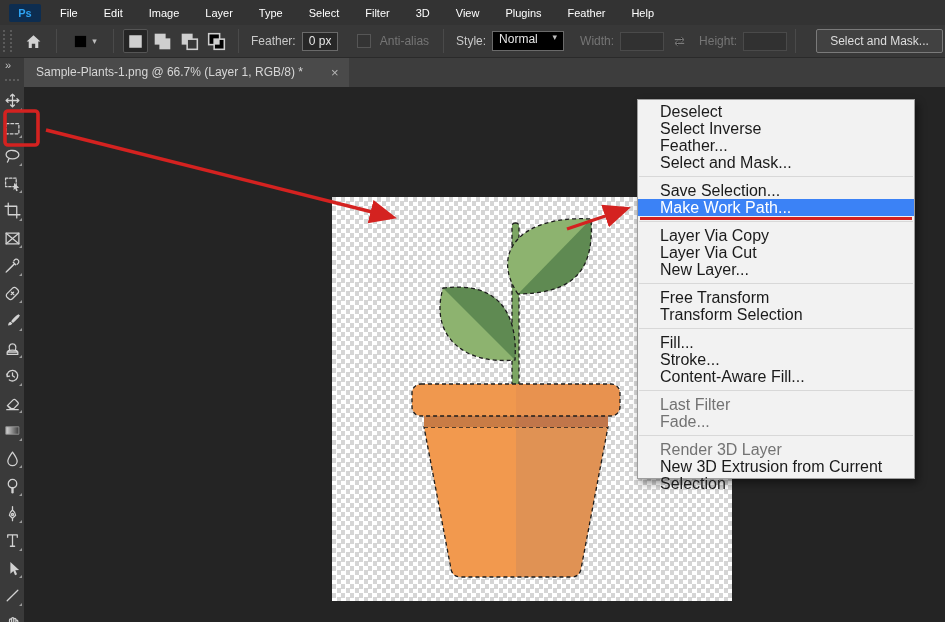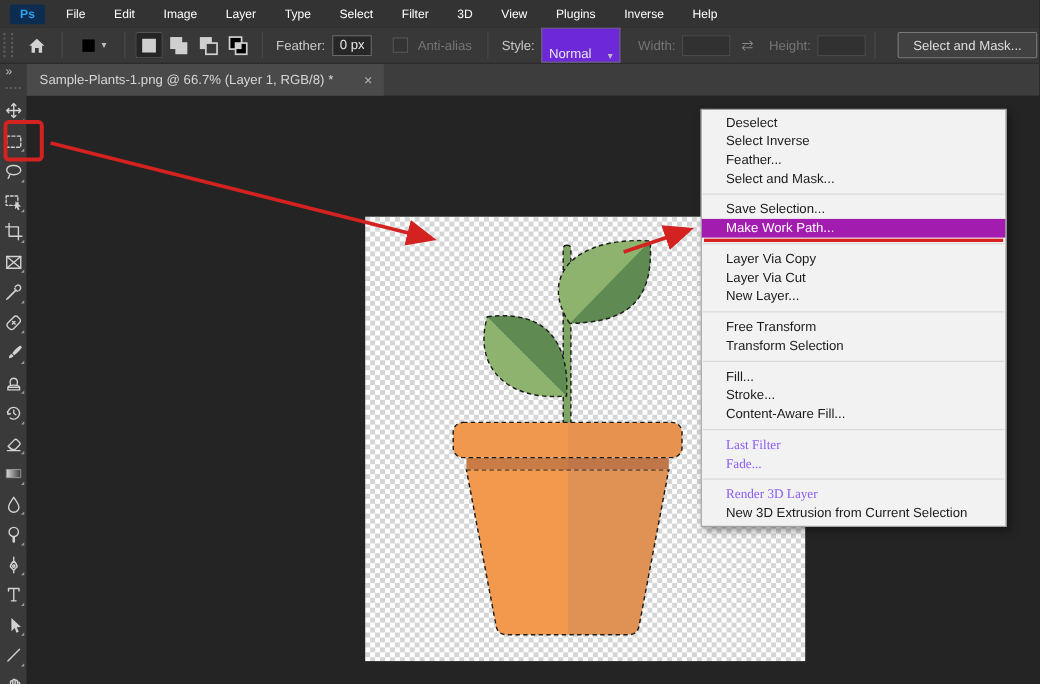--- a/index.html
+++ b/index.html
@@ -21,22 +21,22 @@
   .preset{width:40px;height:26px;gap:4px;}
   .chev{color:#bdbdbd;font-size:9px;}
   .mode{width:25px;height:24px;border-radius:2px;margin:0 1px;}
   .mode.pressed{background:#252525;box-shadow:0 0 0 1px #555 inset;}
   .olabel{margin:0 6px 0 4px;}
   .olabel.dis, .dis{color:#757575;}
   .oinput{background:#272727;border:1px solid #6a6a6a;color:#e6e6e6;height:19px;width:36px;
           font-size:12px;font-family:"Liberation Sans",sans-serif;padding:0 6px;box-sizing:border-box;}
   .oinput.dis{border-color:#4a4a4a;background:#313131;width:44px;}
   .ocheck{width:12px;height:12px;border:1px solid #565656;background:#343434;margin:0 5px 0 2px;}
-  .oselect{background:#6d28d9;border:1px solid #6a6a6a;height:32px;min-width:72px;display:flex;
-           align-items:flex-end;justify-content:space-between;color:#e6e6e6;padding:0 6px;box-sizing:border-box;}
+  .oselect{background:#000000;border:1px solid #6a6a6a;height:20px;min-width:72px;display:flex;
+           align-items:flex-start;justify-content:space-between;color:#e6e6e6;padding:0 6px;box-sizing:border-box;}
   .sam-btn{margin-left:12px;padding:4px 13px;border:1px solid #7a7a7a;border-radius:2px;background:#414141;
            color:#dedede;font-size:12px;}
   
   .tabstrip{position:absolute;left:24px;top:57px;width:921px;height:30px;background:#3d3d3d;z-index:30;display:flex;}
   .doctab{height:30px;background:#4a4a4a;display:flex;align-items:center;padding:0 10px 0 12px;
           color:#d6d6d6;font-size:12px;gap:18px;}
   .doctab .close{margin-left:10px;color:#b5b5b5;font-size:13px;}
   
   .rail{position:absolute;left:0;top:57px;width:24px;height:565px;background:#3a3a3a;z-index:31;overflow:hidden;}
   .rail .expand{color:#c2c2c2;font-size:11px;padding:2px 0 0 5px;letter-spacing:-1px;}
@@ -46,44 +46,44 @@
   .tool::after{content:"";position:absolute;right:2px;bottom:4px;border-left:3px solid transparent;
                border-bottom:3px solid #9a9a9a;width:0;height:0;}
   .tool svg{width:17px;height:17px;stroke:#d2d2d2;fill:none;stroke-width:1.2;stroke-linecap:round;stroke-linejoin:round;}
   
   .doc{position:absolute;left:332px;top:197px;width:400px;height:404px;z-index:10;
        background:repeating-conic-gradient(#ffffff 0% 25%, #d5d5d5 0% 50%);background-size:9px 9px;}
   .doc svg{position:absolute;left:0;top:0;}
   
   .ctxmenu{position:absolute;left:637px;top:99px;width:278px;background:#f2f2f2;border:1px solid #9e9e9e;
            box-shadow:3px 4px 8px rgba(0,0,0,.45);z-index:60;padding:3px 0;box-sizing:border-box;}
-  .ci{height:17px;line-height:17px;font-size:12px;color:#1a1a1a;padding-left:22px;cursor:default;}
-  .ci.disabled{color:#8b5cf6;font-family:Liberation Serif, serif;}
-  .ci.highlight{background:#a21caf;color:#ffffff;}
+  .ci{height:17px;line-height:17px;font-size:16px;color:#1a1a1a;padding-left:22px;cursor:default;}
+  .ci.disabled{color:#737373;}
+  .ci.highlight{background:#3b82f6;color:#ffffff;}
   .csep{border-top:1px solid #d8d8d8;margin:5px 1px;}
   .red-underline{position:absolute;left:2px;top:117px;width:272px;height:3px;background:#d42220;}
   
   .annot{position:absolute;left:0;top:0;width:945px;height:622px;z-index:50;pointer-events:none;}
 </style>
 </head>
 <body>
 
 <div class="menubar">
   <div class="ps-logo">Ps</div>
   <div class="mitem">File</div>
   <div class="mitem">Edit</div>
   <div class="mitem">Image</div>
   <div class="mitem">Layer</div>
   <div class="mitem">Type</div>
   <div class="mitem">Select</div>
   <div class="mitem">Filter</div>
   <div class="mitem">3D</div>
   <div class="mitem">View</div>
   <div class="mitem">Plugins</div>
-  <div class="mitem">Inverse</div>
+  <div class="mitem">Feather</div>
   <div class="mitem">Help</div>
 </div>
 
 <div class="optionsbar">
   <div class="ogrip"></div>
   <div class="obtn home">
     <svg viewBox="0 0 16 16" width="17" height="17" style="stroke:none;fill:#d2d2d2">
       <path d="M8 2 L14.5 8 H12.5 V14 H9.6 V10 H6.4 V14 H3.5 V8 H1.5 Z"></path>
       </svg>
   </div>

